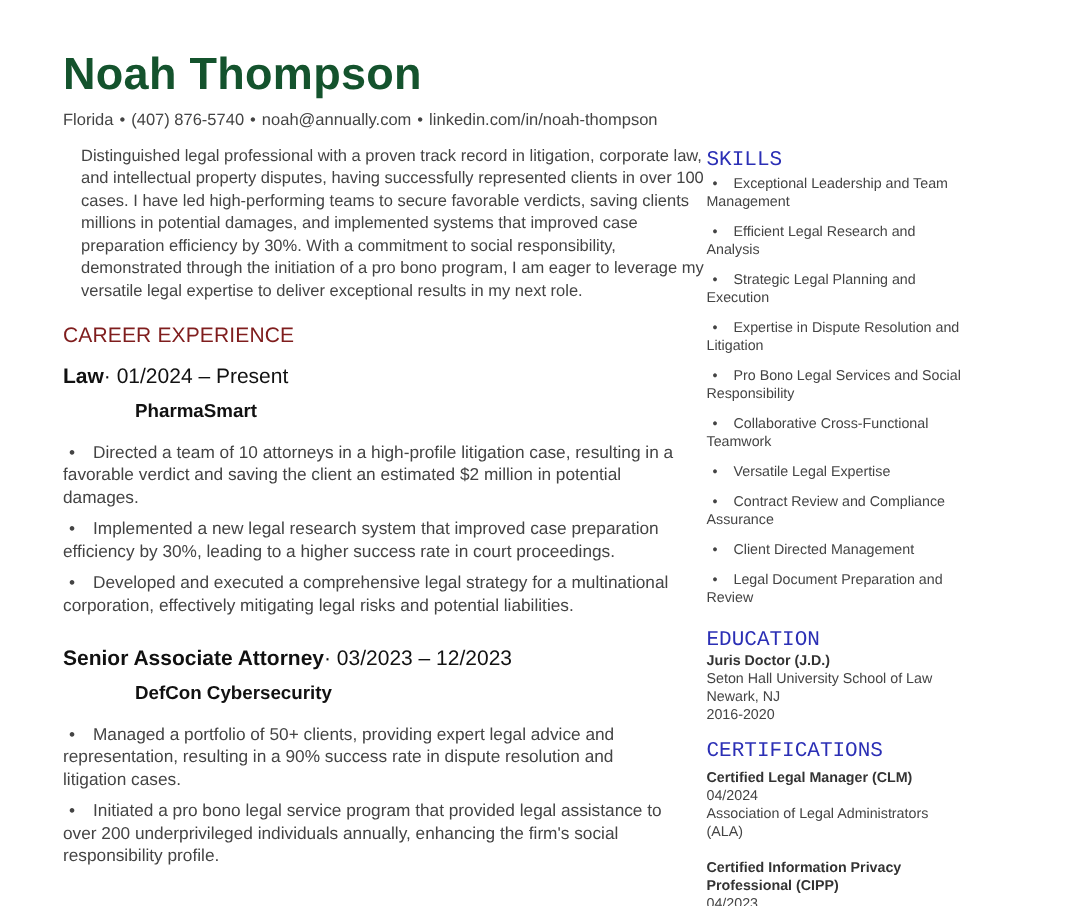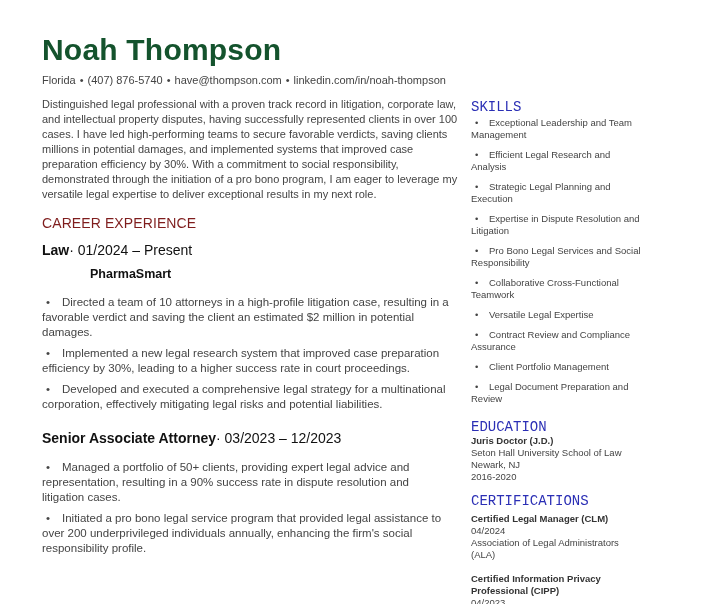--- a/index.html
+++ b/index.html
@@ -1,20 +1,20 @@
 <!DOCTYPE html>
 <html><head>
   <meta charset="utf-8">
   <style>
     html, body { margin: 0; padding: 0; background: #ffffff; }
     body { width: 712px; height: 604px; overflow: hidden; position: relative; font-family: "Liberation Sans", sans-serif; color: #333; }
     .name { position: absolute; left: 42px; top: 33px; font-size: 30px; font-weight: bold; color: #14532d; letter-spacing: 0.2px; margin: 0; }
     .contact { position: absolute; left: 42px; top: 74px; font-size: 11px; color: #444; white-space: nowrap; }
     .contact .sep { margin: 0 4px; }
-    .summary { position: absolute; left: 42px; top: 97px; width: 416px; font-size: 11px; line-height: 15px; color: #444; margin: 0; }
+    .summary { position: absolute; left: 54px; top: 97px; width: 416px; font-size: 11px; line-height: 15px; color: #444; margin: 0; }
     .main-col { position: absolute; left: 42px; top: 215px; width: 410px; }
     .section-h { font-size: 14px; color: #7f1d1d; margin: 0; font-weight: normal; letter-spacing: 0.1px; }
     .role { font-size: 14px; color: #111; margin-top: 11px; }
     .role b { font-weight: bold; }
     .company { font-size: 12.5px; font-weight: bold; color: #111; margin-top: 9px; padding-left: 48px; }
     .bullets { margin: 14px 0 0 0; padding: 0; list-style: none; }
     .bullets li { font-size: 11.5px; line-height: 15px; color: #444; margin-bottom: 6px; }
     .bullets li .dot { display: inline-block; width: 20px; padding-left: 4px; box-sizing: border-box; }
     .job { margin-bottom: 18px; }
     .side-col { position: absolute; left: 471px; top: 99px; width: 170px; }
@@ -28,59 +28,60 @@
     .cert { margin-top: 4px; }
     .cert + .cert { margin-top: 12px; }
     .certs-block { margin-top: 10px; }
   </style>
 </head>
 <body>
 
 <h1 class="name">Noah Thompson</h1>
 
 <div class="contact">
-  <span>Florida</span><span class="sep">•</span><span>(407) 876-5740</span><span class="sep">•</span><span>have@thompson.com</span><span class="sep">•</span><span>linkedin.com/in/noah-thompson</span>
+  <span>Florida</span><span class="sep">•</span><span>(407) 876-5740</span><span class="sep">•</span><span>noah@annually.com</span><span class="sep">•</span><span>linkedin.com/in/noah-thompson</span>
 </div>
 
 <p class="summary">Distinguished legal professional with a proven track record in litigation, corporate law, and intellectual property disputes, having successfully represented clients in over 100 cases. I have led high-performing teams to secure favorable verdicts, saving clients millions in potential damages, and implemented systems that improved case preparation efficiency by 30%. With a commitment to social responsibility, demonstrated through the initiation of a pro bono program, I am eager to leverage my versatile legal expertise to deliver exceptional results in my next role.</p>
 
 <div class="main-col">
   <h2 class="section-h">CAREER EXPERIENCE</h2>
 
   <div class="job">
     <div class="role"><b>Law</b><span>· 01/2024 – Present</span></div>
     <div class="company">PharmaSmart</div>
     <ul class="bullets">
       <li><span class="dot">•</span><span>Directed a team of 10 attorneys in a high-profile litigation case, resulting in a favorable verdict and saving the client an estimated $2 million in potential damages.</span></li>
       <li><span class="dot">•</span><span>Implemented a new legal research system that improved case preparation efficiency by 30%, leading to a higher success rate in court proceedings.</span></li>
       <li><span class="dot">•</span><span>Developed and executed a comprehensive legal strategy for a multinational corporation, effectively mitigating legal risks and potential liabilities.</span></li>
     </ul>
   </div>
 
   <div class="job">
     <div class="role"><b>Senior Associate Attorney</b><span>· 03/2023 – 12/2023</span></div>
+    <div class="company">DefCon Cybersecurity</div>
     <ul class="bullets">
       <li><span class="dot">•</span><span>Managed a portfolio of 50+ clients, providing expert legal advice and representation, resulting in a 90% success rate in dispute resolution and litigation cases.</span></li>
       <li><span class="dot">•</span><span>Initiated a pro bono legal service program that provided legal assistance to over 200 underprivileged individuals annually, enhancing the firm's social responsibility profile.</span></li>
     </ul>
   </div>
 </div>
 
 <div class="side-col">
   <h2 class="side-h">SKILLS</h2>
   <ul class="skills">
     <li><span class="dot">•</span><span>Exceptional Leadership and Team Management</span></li>
     <li><span class="dot">•</span><span>Efficient Legal Research and Analysis</span></li>
     <li><span class="dot">•</span><span>Strategic Legal Planning and Execution</span></li>
     <li><span class="dot">•</span><span>Expertise in Dispute Resolution and Litigation</span></li>
     <li><span class="dot">•</span><span>Pro Bono Legal Services and Social Responsibility</span></li>
     <li><span class="dot">•</span><span>Collaborative Cross-Functional Teamwork</span></li>
     <li><span class="dot">•</span><span>Versatile Legal Expertise</span></li>
     <li><span class="dot">•</span><span>Contract Review and Compliance Assurance</span></li>
-    <li><span class="dot">•</span><span>Client Portfolio Management</span></li>
+    <li><span class="dot">•</span><span>Client Directed Management</span></li>
     <li><span class="dot">•</span><span>Legal Document Preparation and Review</span></li>
   </ul>
 
   <div class="edu">
     <h2 class="side-h">EDUCATION</h2>
     <div class="small b">Juris Doctor (J.D.)</div>
     <div class="small">Seton Hall University School of Law</div>
     <div class="small">Newark, NJ</div>
     <div class="small">2016-2020</div>
   </div>

